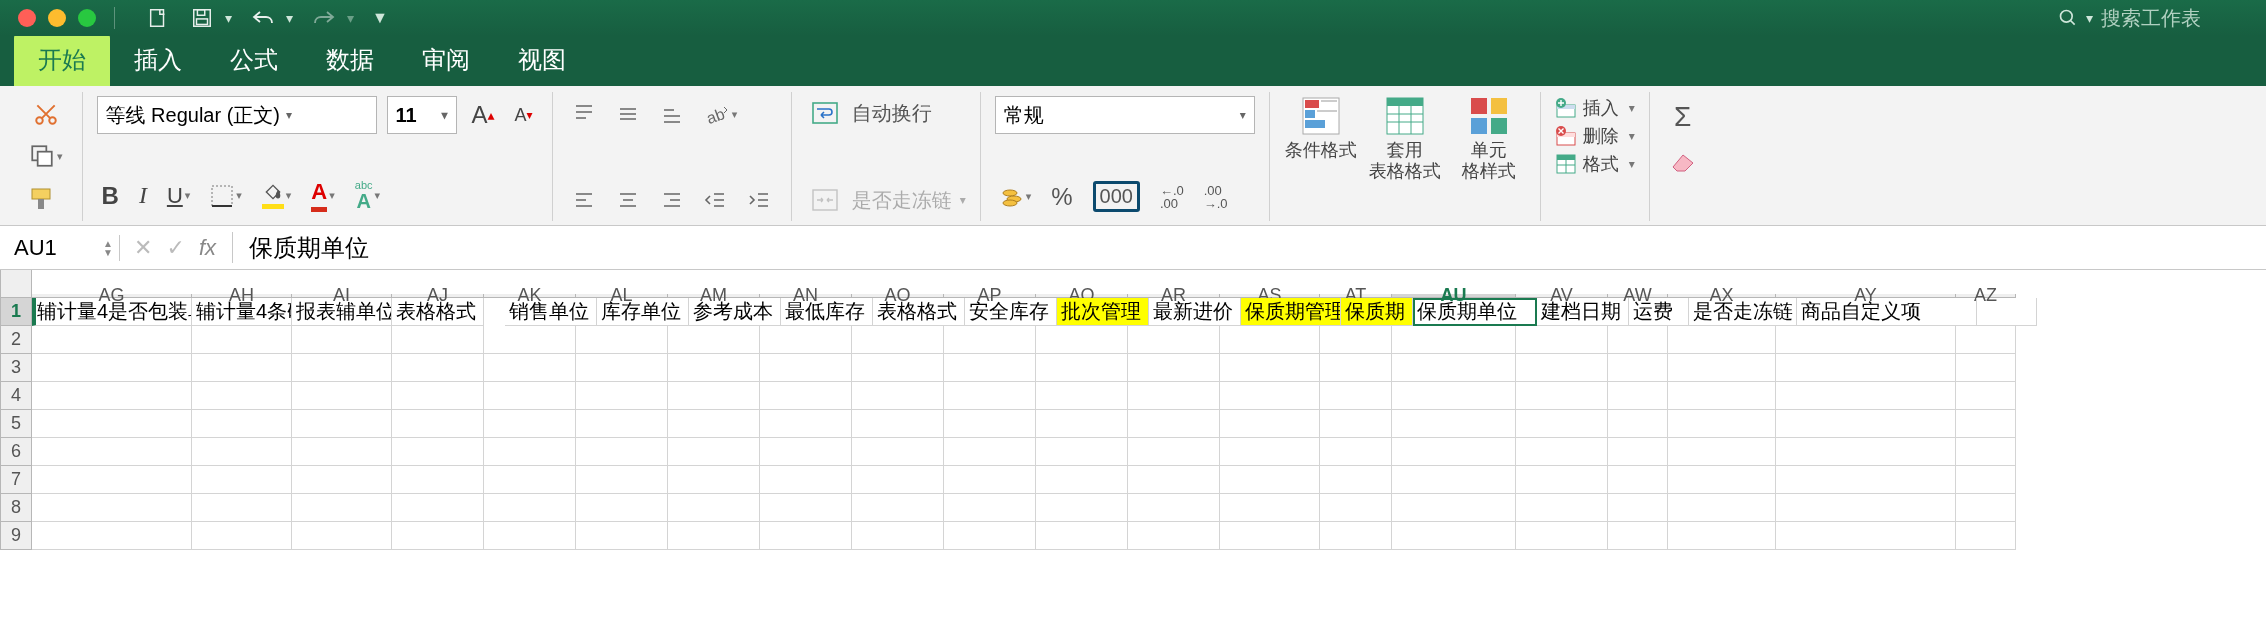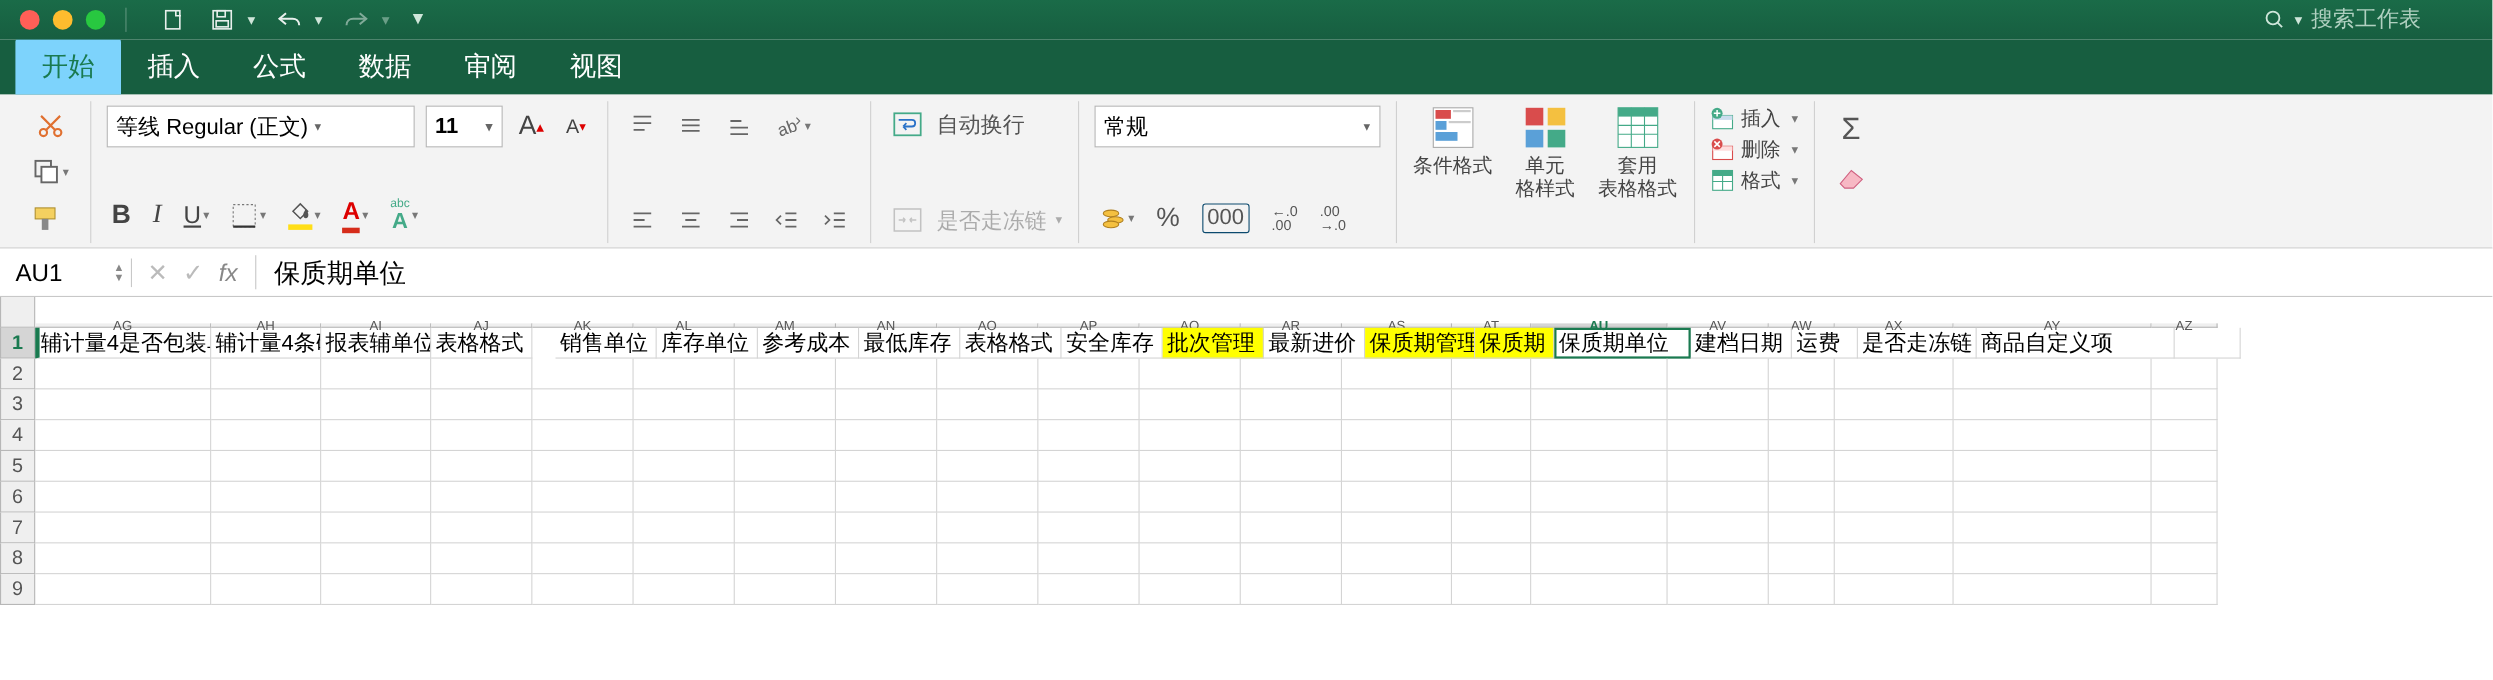--- a/index.html
+++ b/index.html
@@ -18,21 +18,21 @@
 .title-center { position: absolute; left: 50%; transform: translateX(-50%); display: flex; align-items: center; gap: 10px; font-size: 22px; }
 .doc-icon { width: 20px; height: 24px; background: #fff; border-radius: 2px; position: relative; display: inline-block; }
 .doc-icon::after { content:""; position:absolute; left:3px; right:3px; top:6px; height:10px; background:#217346; }
 .search-wrap { position: absolute; right: 15px; display: flex; align-items: center; gap: 8px; color: #cfe6da; font-size: 20px; }
 .search-wrap input { background: transparent; border: none; color: #cfe6da; font-size: 20px; width: 150px; }
 .search-wrap input::placeholder { color: #b0d0c0; }
 
 
 .tabs { height: 50px; background: #175e40; display: flex; align-items: flex-end; padding-left: 14px; gap: 0; }
 .tab { padding: 10px 24px 10px; color: #fff; font-size: 24px; font-weight: 500; cursor: pointer; }
-.tab.active { background: #7dd3fc; color: #1a7a50; border-radius: 4px 4px 0 0; font-family: Liberation Mono, monospace; }
+.tab.active { background: #bef264; color: #1a7a50; border-radius: 4px 4px 0 0; font-family: Liberation Mono, monospace; }
 
 
 .ribbon { height: 140px; background: #f3f3f3; border-bottom: 1px solid #c8c8c8; display: flex; align-items: stretch; padding: 6px 10px 4px; }
 .group { border-right: 1px solid #d0d0d0; padding: 4px 14px; display: flex; flex-direction: column; justify-content: space-between; }
 .group:last-child { border-right: none; }
 .grow { display: flex; gap: 10px; align-items: center; }
 .col { display: flex; flex-direction: column; gap: 6px; }
 .btn { border: 1px solid transparent; background: transparent; padding: 4px; border-radius: 3px; display: flex; align-items: center; justify-content: center; cursor: pointer; }
 .dd { border: 1px solid #b5b5b5; background: #fff; height: 38px; display: flex; align-items: center; padding: 0 8px; font-size: 20px; }
 .dd .caret { margin-left: 6px; font-size: 12px; color: #666; }
@@ -56,21 +56,21 @@
 .namebox .spin { display:flex; flex-direction:column; font-size:10px; color:#888; line-height:9px; }
 .fx-icons { display:flex; gap:14px; padding:0 14px; align-items:center; color:#888; font-size:22px; }
 .fx-label { font-style: italic; color:#888; font-size:22px; margin-right:6px; }
 .fbar-sep { width:1px; height:70%; background:#c8c8c8; margin:0 10px; }
 .formula-text { font-size:24px; color:#000; padding-left:6px; }
 
 
 .sheet { display:flex; flex-direction:column; }
 .col-headers { display:flex; height:28px; }
 .corner { width:32px; border:1px solid #b7b7b7; border-top:none; background:#efefef; }
-.ch { flex:0 0 auto; border:1px solid #b7b7b7; border-left:none; border-top:none; background:#efefef; display:flex; align-items:center; justify-content:center; font-size:12px; color:#555;margin-top:24px; }
+.ch { flex:0 0 auto; border:1px solid #b7b7b7; border-left:none; border-top:none; background:#efefef; display:flex; align-items:center; justify-content:center; font-size:18px; color:#555;margin-top:24px; }
 .ch.sel { background:#d5d5d5; color:#1a7a50; font-weight:600; }
 .rows-wrap { display:flex; flex-direction:column; }
 .row { display:flex; height:28px; }
 .rh { width:32px; border:1px solid #b7b7b7; border-top:none; background:#efefef; display:flex; align-items:center; justify-content:center; font-size:18px; color:#555; }
 .rh.sel { background:#d5d5d5; color:#1a7a50; font-weight:600; }
 .cell { flex:0 0 auto; border-right:1px solid #d4d4d4; border-bottom:1px solid #d4d4d4; font-size:20px; padding:1px 4px; overflow:hidden; white-space:nowrap; display:flex; align-items:center; }
 .cell.hl { background:#ffff00; }
 .cell.sel { outline:2px solid #1a7a50; outline-offset:-2px; }
 .cell.lead { border-left:4px solid #1a7a50; padding-left:1px; }
 </style>
@@ -310,21 +310,21 @@
             <ellipse cx="10" cy="8" rx="7" ry="3" fill="#f4c040" stroke="#b08020"></ellipse>
             <ellipse cx="14" cy="14" rx="7" ry="3" fill="#f4c040" stroke="#b08020"></ellipse>
             <ellipse cx="10" cy="18" rx="7" ry="3" fill="#f4c040" stroke="#b08020"></ellipse>
           </svg>
           <span style="font-size:11px;color:#777;margin-left:2px">▾</span>
         </div>
       <div class="btn">
           <span style="font-size:24px;color:#555">%</span>
         </div>
       <div class="btn">
-          <span style="font-size:20px;color:#555;border:1px solid #0c4a6e;padding:1px 4px;border-radius:3px">000</span>
+          <span style="font-size:20px;color:#555;border:3px solid #0c4a6e;padding:1px 4px;border-radius:3px">000</span>
         </div>
       <div class="btn">
           <div style="font-size:13px;color:#555;line-height:1">
             <div>←.0</div>
             <div>.00</div>
           </div>
         </div>
       <div class="btn">
           <div style="font-size:13px;color:#555;line-height:1">
             <div>.00</div>
@@ -342,36 +342,36 @@
             <rect x="4" y="4" width="14" height="8" fill="#d94c4c"></rect>
             <rect x="4" y="14" width="10" height="8" fill="#5aa0d8"></rect>
             <rect x="4" y="24" width="20" height="8" fill="#5aa0d8"></rect>
             <rect x="20" y="4" width="16" height="2" fill="#ccc"></rect>
             <rect x="16" y="14" width="20" height="2" fill="#ccc"></rect>
           </svg>
         <span class="lbl">条件格式</span>
       </div>
       <div class="big-btn">
         <svg width="40" height="40" viewBox="0 0 40 40">
+            <rect x="2" y="2" width="36" height="36" fill="#fff" stroke="#4a8"></rect>
+            <rect x="2" y="2" width="36" height="8" fill="#4a8"></rect>
+            <path d="M2 18h36M2 26h36M14 2v36M26 2v36" stroke="#4a8"></path>
+          </svg>
+        <span class="lbl">套用
+表格格式</span>
+      </div>
+      <div class="big-btn">
+        <svg width="40" height="40" viewBox="0 0 40 40">
             <rect x="2" y="2" width="16" height="16" fill="#d94c4c"></rect>
             <rect x="22" y="2" width="16" height="16" fill="#f4c040"></rect>
             <rect x="2" y="22" width="16" height="16" fill="#5aa0d8"></rect>
             <rect x="22" y="22" width="16" height="16" fill="#4a8"></rect>
           </svg>
         <span class="lbl">单元
 格样式</span>
-      </div>
-      <div class="big-btn">
-        <svg width="40" height="40" viewBox="0 0 40 40">
-            <rect x="2" y="2" width="36" height="36" fill="#fff" stroke="#4a8"></rect>
-            <rect x="2" y="2" width="36" height="8" fill="#4a8"></rect>
-            <path d="M2 18h36M2 26h36M14 2v36M26 2v36" stroke="#4a8"></path>
-          </svg>
-        <span class="lbl">套用
-表格格式</span>
       </div>
     </div>
   </div>
 
   <div class="group">
     <div class="ribbon-right-col">
       <div class="row-item">
           <svg width="22" height="22" viewBox="0 0 22 22">
             <rect x="2" y="8" width="18" height="12" fill="#fff" stroke="#4a8"></rect>
             <rect x="2" y="8" width="18" height="4" fill="#cde"></rect>

